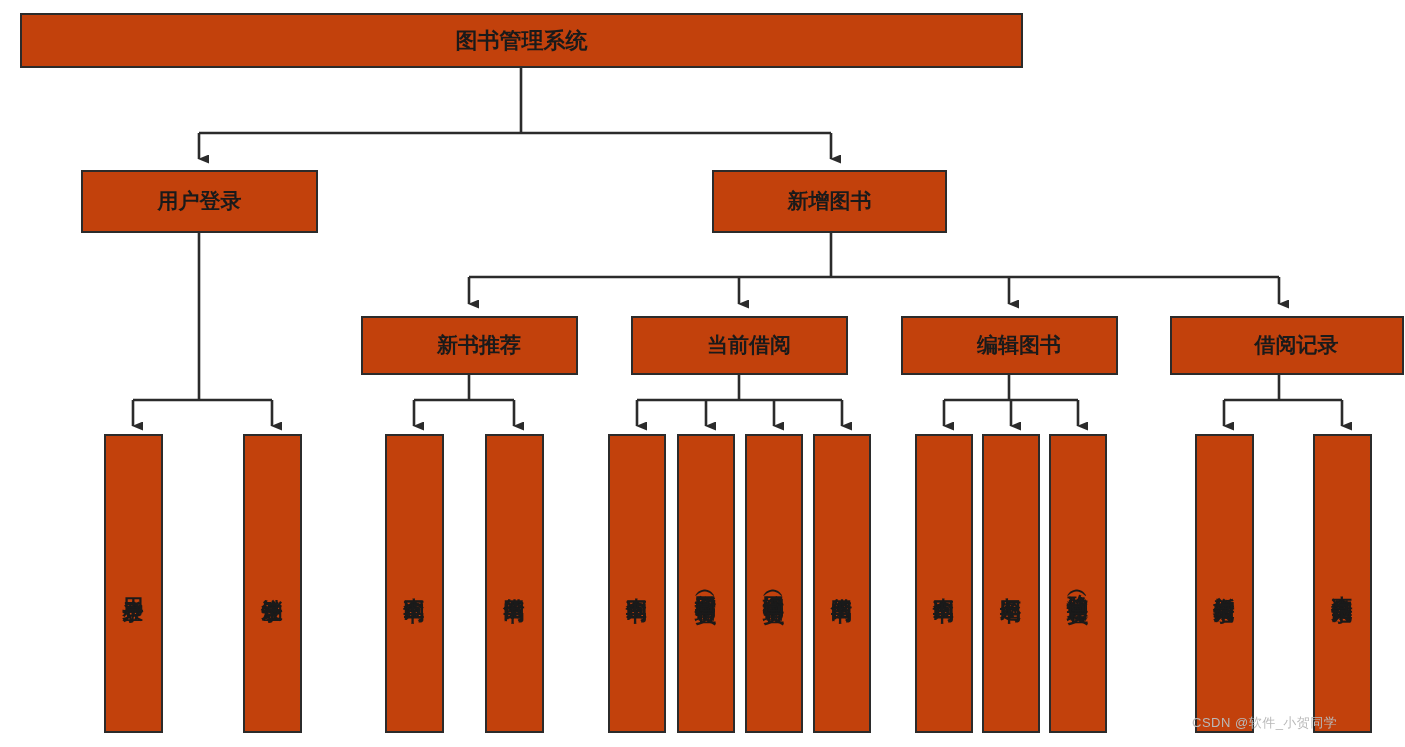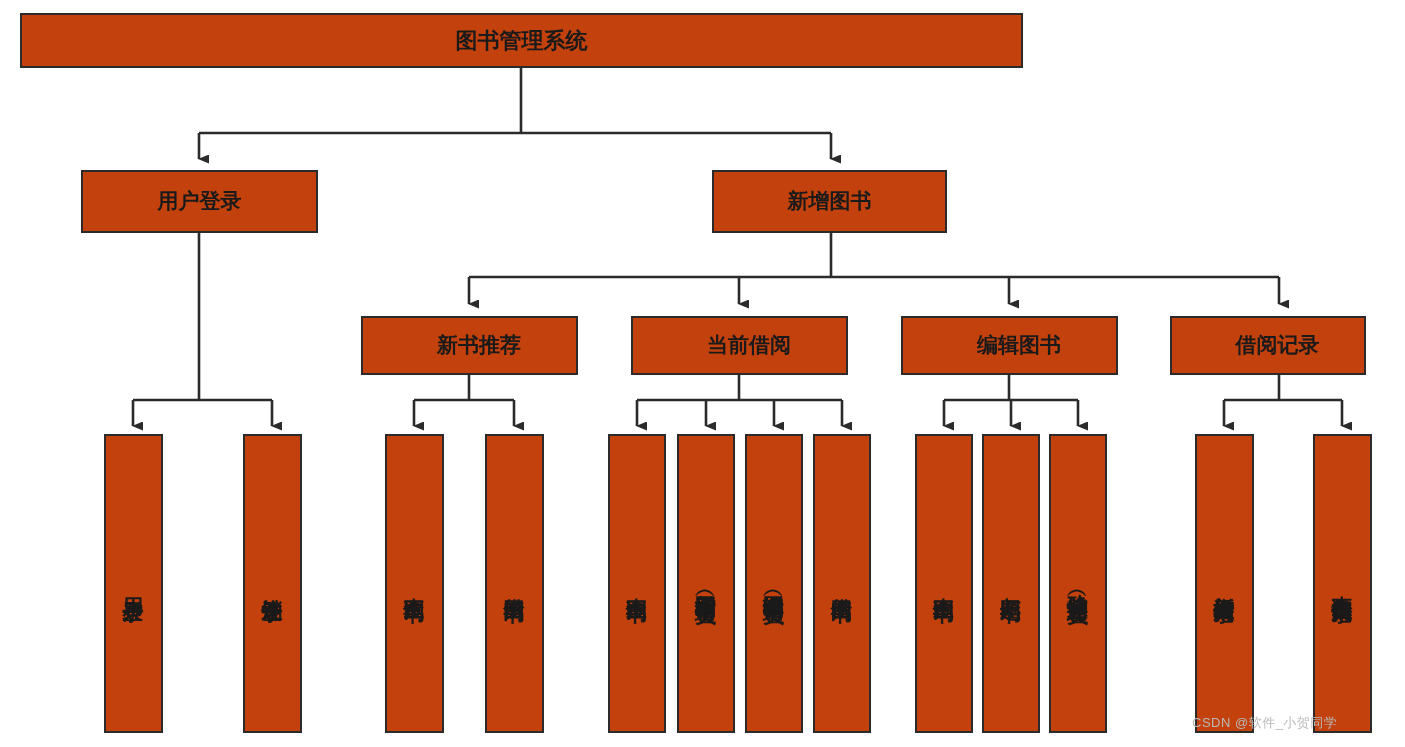--- a/index.html
+++ b/index.html
@@ -138,21 +138,21 @@
 
   <div class="node node-l3" style="left:361px; top:316px; width:217px; height:59px;">
     <span class="node-label">新书推荐</span>
   </div>
   <div class="node node-l3" style="left:631px; top:316px; width:217px; height:59px;">
     <span class="node-label">当前借阅</span>
   </div>
   <div class="node node-l3" style="left:901px; top:316px; width:217px; height:59px;">
     <span class="node-label">编辑图书</span>
   </div>
-  <div class="node node-l3" style="left:1170px; top:316px; width:196px; height:59px;">
+  <div class="node node-l3" style="left:1170px; top:316px; width:234px; height:59px;">
     <span class="node-label">借阅记录</span>
   </div>
 
   <div class="node node-leaf" style="left:104px; top:434px; width:59px; height:299px;">
     <span class="node-label">用户登录</span>
   </div>
   <div class="node node-leaf" style="left:243px; top:434px; width:59px; height:299px;">
     <span class="node-label">注销登录</span>
   </div>
 

